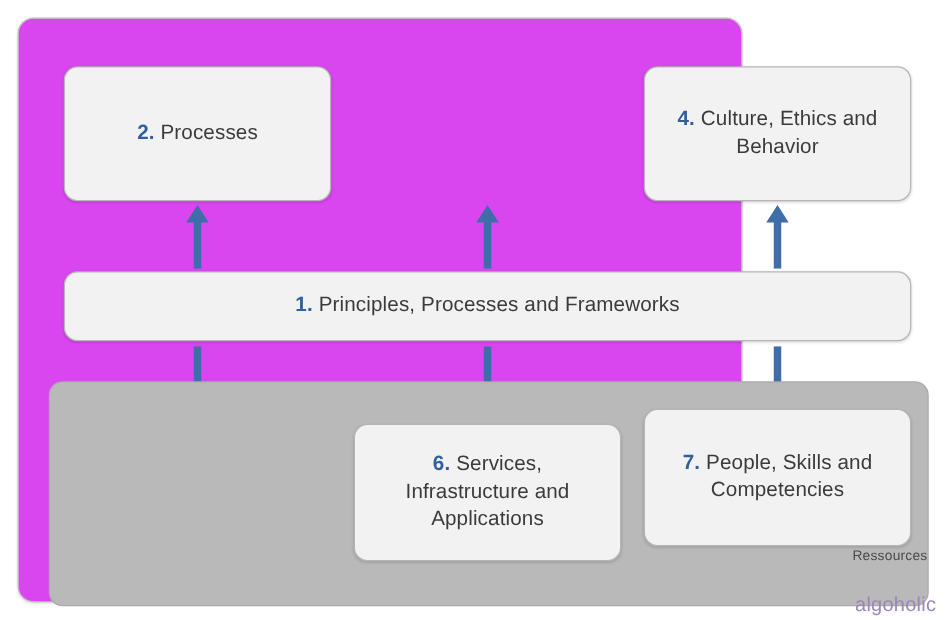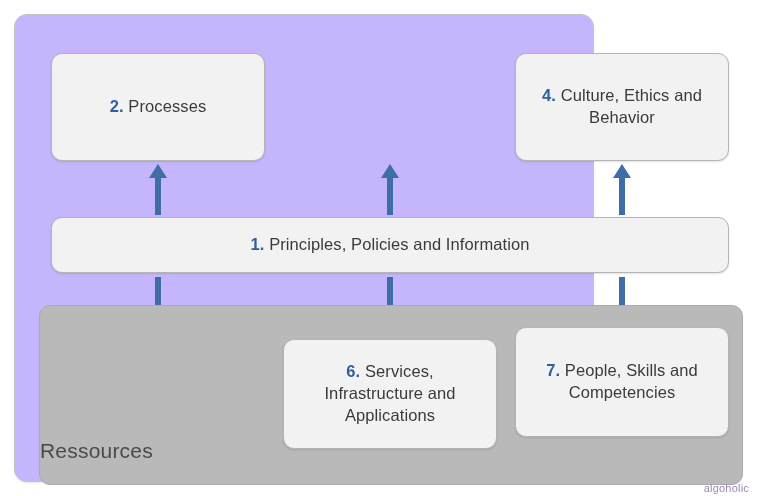--- a/index.html
+++ b/index.html
@@ -19,45 +19,45 @@
   }
 
   
   .outer-frame {
     position: absolute;
     left: 14px;
     top: 14px;
     width: 580px;
     height: 468px;
     box-sizing: border-box;
-    background: #c4b5fd;
+    background: #d946ef;
     border: 1px solid #c2c2c2;
     border-radius: 13px;
     box-shadow: 0 1px 2px rgba(0,0,0,0.10);
   }
 
   
   .resources-frame {
     position: absolute;
     left: 24px;
     top: 290px;
     width: 704px;
     height: 180px;
     box-sizing: border-box;
     background: #b9b9b9;
     border: 1px solid #ababab;
     border-radius: 11px;
   }
   .resources-label {
     position: absolute;
-    left: 0;
+    left: 17px;
     right: 0;
     top: 133px;
-    text-align: left;
-    font-size: 21px;
+    text-align: right;
+    font-size: 11px;
     color: #4a4a4a;
     letter-spacing: 0.2px;
   }
 
   
   .card {
     position: absolute;
     box-sizing: border-box;
     background: #f2f2f2;
     border: 1px solid #b5b5b5;
@@ -108,21 +108,21 @@
   #arrow-up-3   { left: 594px; }
   #arrow-down-1 { left: 130px; }
   #arrow-down-2 { left: 362px; }
   #arrow-down-3 { left: 594px; }
 
   
   .watermark {
     position: absolute;
     right: 8px;
     bottom: 2px;
-    font-size: 11px;
+    font-size: 16px;
     color: #9b86b5;
     letter-spacing: 0.2px;
   }
 </style>
 </head>
 <body>
 
 <div id="stage">
 
   <div class="outer-frame">
@@ -154,21 +154,21 @@
     </div>
     <div class="arrow arrow-up" id="arrow-up-3">
       <svg width="26" height="52" viewBox="0 0 26 52">
         <polygon points="13,1 22,15 16,15 16,52 10,52 10,15 4,15" fill="#3e6da8"></polygon>
       </svg>
     </div>
 
     <div class="card" id="card-1">
       <div class="card-text">
         <span class="card-num">1.</span>
-        <span>Principles, Policies and Information</span>
+        <span>Principles, Processes and Frameworks</span>
       </div>
     </div>
 
     <div class="arrow arrow-down" id="arrow-down-1">
       <svg width="26" height="48" viewBox="0 0 26 48">
         <polygon points="13,47 22,33 16,33 16,0 10,0 10,33 4,33" fill="#3e6da8"></polygon>
       </svg>
     </div>
     <div class="arrow arrow-down" id="arrow-down-2">
       <svg width="26" height="48" viewBox="0 0 26 48">

